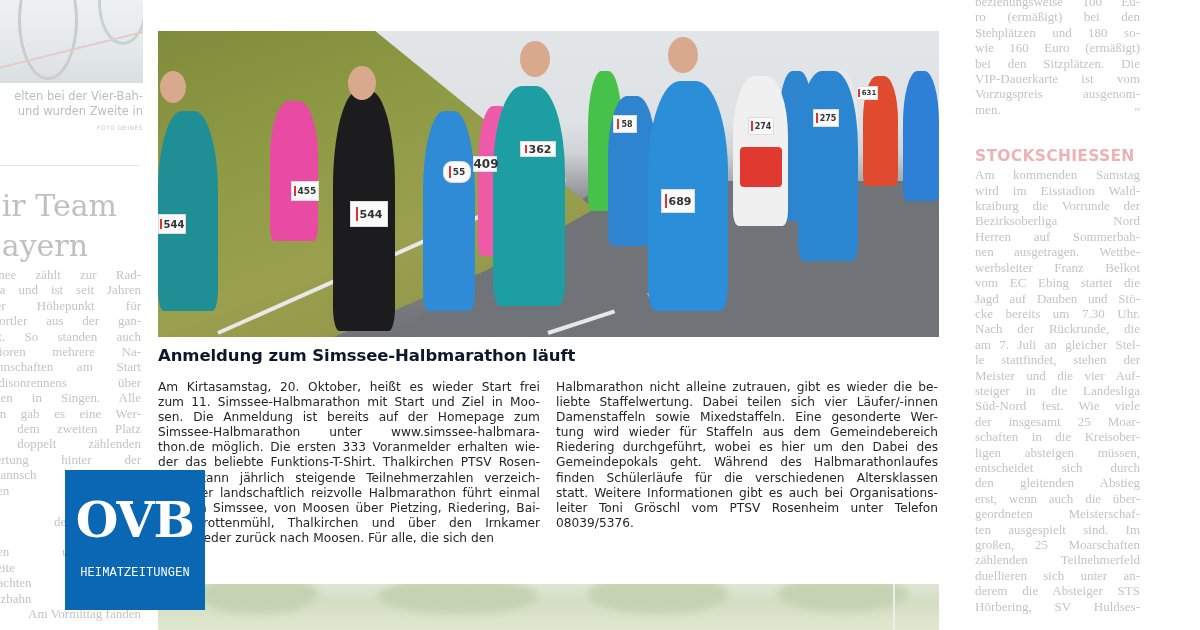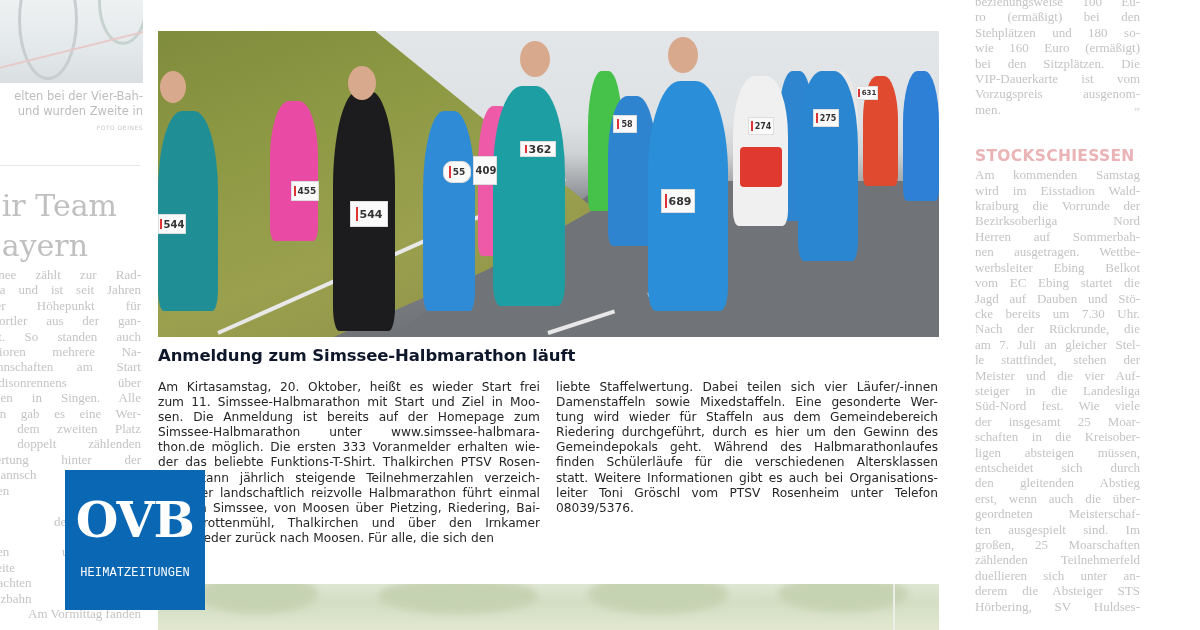--- a/index.html
+++ b/index.html
@@ -146,21 +146,21 @@
   <div class="runner" style="left:490px; top:50px; width:80px; height:230px; background:#2a8fd8;"></div>
   <div class="head" style="left:510px; top:6px; width:30px; height:36px;"></div>
   <div class="runner" style="left:575px; top:45px; width:55px; height:150px; background:#f0f0f0;"></div>
   <div class="runner" style="left:582px; top:116px; width:42px; height:40px; background:#e03a30; border-radius:4px;"></div>
   <div class="runner" style="left:640px; top:40px; width:60px; height:190px; background:#2b86d2;"></div>
 
   <div class="bib" style="left:0; top:183px; width:28px; height:20px; font-size:10px;">544</div>
   <div class="bib" style="left:133px; top:150px; width:28px; height:20px; font-size:9px;">455</div>
   <div class="bib" style="left:192px; top:170px; width:38px; height:26px; font-size:11px;">544</div>
   <div class="bib" style="left:285px; top:130px; width:28px; height:22px; font-size:9px;border-radius:9px;">55</div>
-  <div class="bib" style="left:315px; top:125px; width:24px; height:29px; font-size:10px;">409</div>
+  <div class="bib" style="left:315px; top:125px; width:24px; height:16px; font-size:12px;">409</div>
   <div class="bib" style="left:362px; top:110px; width:36px; height:16px; font-size:11px;">362</div>
   <div class="bib" style="left:455px; top:84px; width:24px; height:18px; font-size:8px;">58</div>
   <div class="bib" style="left:503px; top:117px; width:34px; height:24px; font-size:11px;margin-top:41px;">689</div>
   <div class="bib" style="left:590px; top:86px; width:26px; height:18px; font-size:8px;">274</div>
   <div class="bib" style="left:655px; top:78px; width:26px; height:18px; font-size:8px;">275</div>
   <div class="bib" style="left:698px; top:55px; width:22px; height:14px; font-size:7px;">631</div>
 </div>
 
 <h1 class="article-title">Anmeldung zum Simssee-Halbmarathon läuft</h1>
 <div class="col c1" id="col1">
@@ -170,24 +170,25 @@
     <div class="ln">Simssee-Halbmarathon unter www.simssee-halbmara-</div>
     <div class="ln">thon.de möglich. Die ersten 333 Voranmelder erhalten wie-</div>
     <div class="ln">der das beliebte Funktions-T-Shirt. Thalkirchen PTSV Rosen-</div>
     <div class="ln">heim kann jährlich steigende Teilnehmerzahlen verzeich-</div>
     <div class="ln">nen. Der landschaftlich reizvolle Halbmarathon führt einmal</div>
     <div class="ln">um den Simssee, von Moosen über Pietzing, Riedering, Bai-</div>
     <div class="ln">ern, Krottenmühl, Thalkirchen und über den Irnkamer</div>
     <div class="ln end">Berg wieder zurück nach Moosen. Für alle, die sich den</div>
   </div>
 <div class="col c2" id="col2">
+    <div class="ln">Halbmarathon nicht alleine zutrauen, gibt es wieder die be-</div>
     <div class="ln">liebte Staffelwertung. Dabei teilen sich vier Läufer/-innen</div>
     <div class="ln">Damenstaffeln sowie Mixedstaffeln. Eine gesonderte Wer-</div>
     <div class="ln">tung wird wieder für Staffeln aus dem Gemeindebereich</div>
-    <div class="ln">Riedering durchgeführt, durch es hier um den Gewinn des</div>
+    <div class="ln">Riedering durchgeführt, wobei es hier um den Dabei des</div>
     <div class="ln">Gemeindepokals geht. Während des Halbmarathonlaufes</div>
     <div class="ln">finden Schülerläufe für die verschiedenen Altersklassen</div>
     <div class="ln">statt. Weitere Informationen gibt es auch bei Organisations-</div>
     <div class="ln">leiter Toni Gröschl vom PTSV Rosenheim unter Telefon</div>
     <div class="ln end">08039/5376.</div>
   </div>
 
 <div class="bottom-photo">
   <div class="blob" style="left:40px; top:-10px; width:120px; height:40px;"></div>
   <div class="blob" style="left:220px; top:-6px; width:160px; height:36px;"></div>
@@ -210,21 +211,21 @@
   <div class="stock-head">
     <span>STOCKSCHIESSEN</span><span class="dash">–</span>
   </div>
   <div id="right-section">
       <div class="ln">Am kommenden Samstag</div>
       <div class="ln">wird im Eisstadion Wald-</div>
       <div class="ln">kraiburg die Vorrunde der</div>
       <div class="ln">Bezirksoberliga Nord</div>
       <div class="ln">Herren auf Sommerbah-</div>
       <div class="ln">nen ausgetragen. Wettbe-</div>
-      <div class="ln">werbsleiter Ebing Belkot</div>
+      <div class="ln">werbsleiter Franz Belkot</div>
       <div class="ln">vom EC Ebing startet die</div>
       <div class="ln">Jagd auf Dauben und Stö-</div>
       <div class="ln">cke bereits um 7.30 Uhr.</div>
       <div class="ln">Nach der Rückrunde, die</div>
       <div class="ln">am 7. Juli an gleicher Stel-</div>
       <div class="ln">le stattfindet, stehen der</div>
       <div class="ln">Meister und die vier Auf-</div>
       <div class="ln">steiger in die Landesliga</div>
       <div class="ln">Süd-Nord fest. Wie viele</div>
       <div class="ln">der insgesamt 25 Moar-</div>

